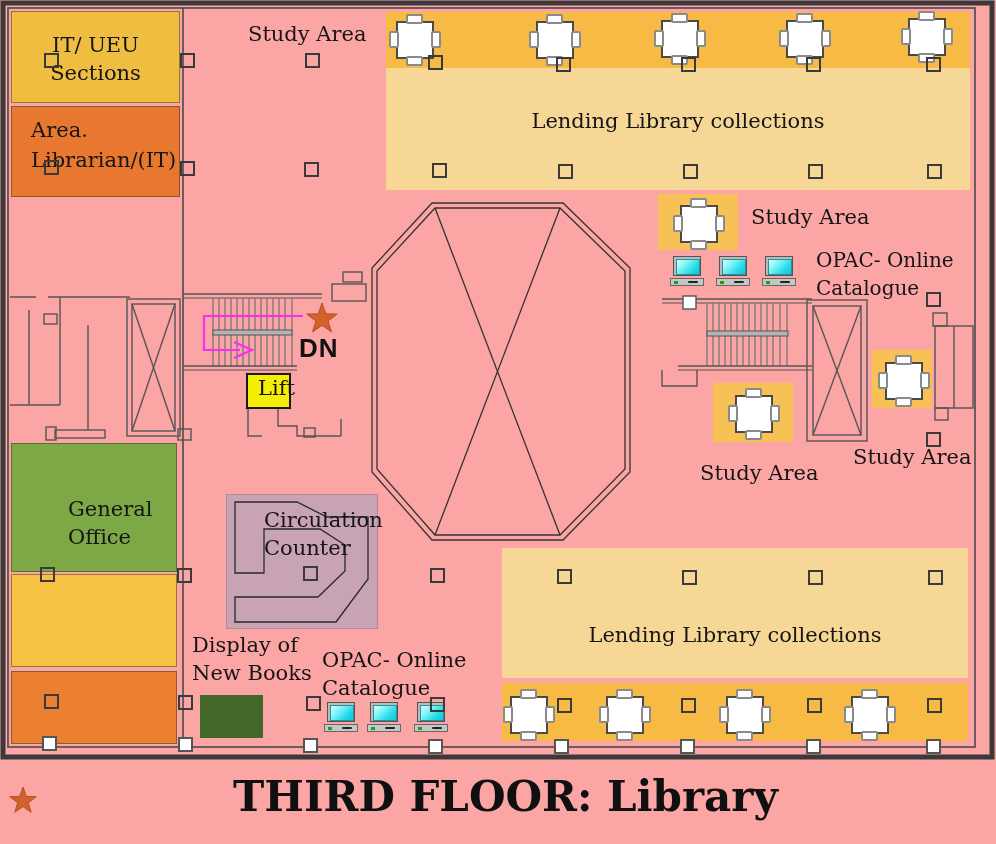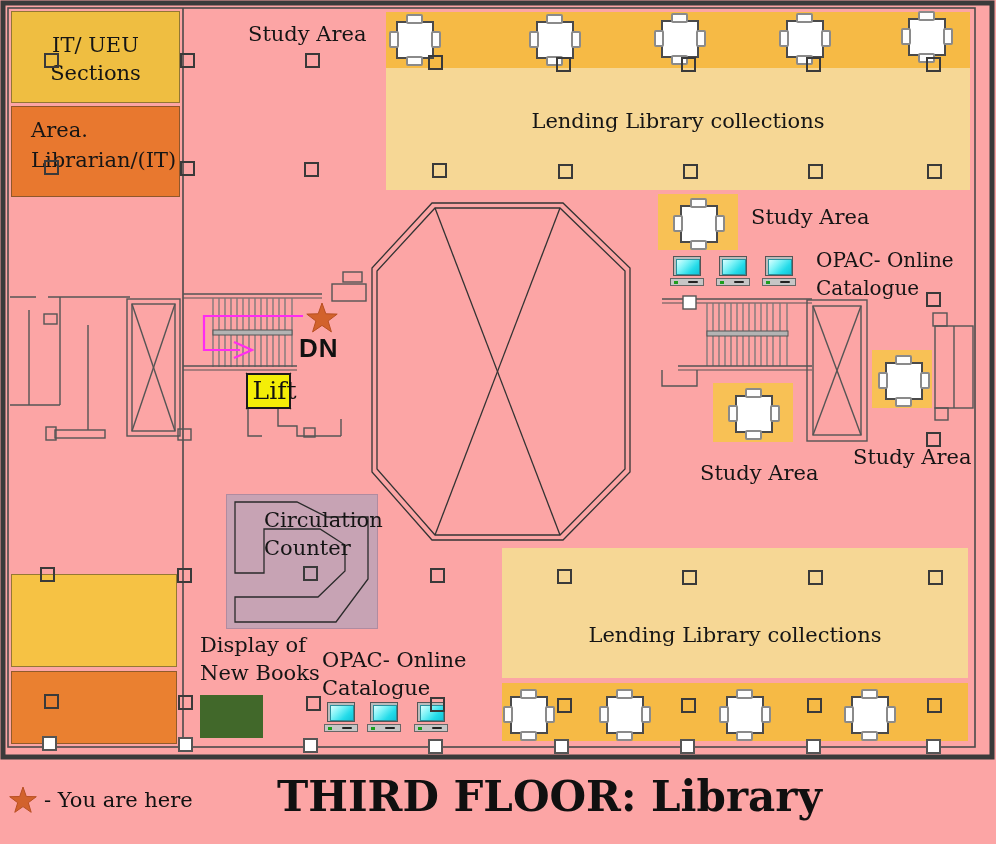--- a/index.html
+++ b/index.html
@@ -23,37 +23,40 @@
   .pc .scr{width:100%;height:100%;border:1px solid #2a8f9c;
            background:linear-gradient(135deg,#d9ffff 0%,#7df3f7 35%,#23dbe9 70%,#12c3d8 100%);}
   .pc .kb{width:34px;height:8px;background:#c6c6c6;border:1px solid #666;margin-top:2px;position:relative;box-sizing:border-box;}
   .pc .kb::before{content:"";position:absolute;left:3px;top:2px;width:4px;height:3px;background:#1d9e1d;}
   .pc .kb::after{content:"";position:absolute;right:5px;top:2px;width:10px;height:2px;background:#222;border-radius:2px;}
   .marker{position:absolute;width:11px;height:11px;border:2px solid #3a3a3a;background:transparent;z-index:3;}
   .marker.filled{background:#fff;border-color:#555;}
   .sq{position:absolute;z-index:2;}
   #lift-box{position:absolute;left:246px;top:373px;width:45px;height:36px;background:#f4ee07;
             border:2px solid #1a1a1a;box-sizing:border-box;z-index:3;}
-  #lift-label{position:absolute;left:252px;top:376px;width:45px;text-align:center;font-size:25px;z-index:4;}
+  #lift-label{position:absolute;left:258px;top:376px;width:45px;text-align:left;font-size:21px;z-index:4;}
   #dn-label{position:absolute;left:254px;top:333px;font-family:"Liberation Sans",sans-serif;
             font-size:26px;font-weight:600;letter-spacing:1px;z-index:4;margin-left:45px;}
   #title{position:absolute;left:233px;top:772px;font-size:42px;font-weight:bold;letter-spacing:0px;
-         color:#101010;z-index:4;font-family:"DejaVu Serif",serif;margin-left:44px;}
+         color:#101010;z-index:4;font-family:"DejaVu Serif",serif;}
   #legend-text{position:absolute;left:44px;top:788px;font-size:21px;z-index:4;}
 </style>
 </head>
 <body>
 
 <div id="canvas">
 
   <div class="room" style="left:11px;top:11px;width:169px;height:92px;background:#efbe41;">
     <div class="lbl center" style="position:static;width:112px;margin:20px auto 0;">IT/ UEU Sections</div>
   </div>
   <div class="room" style="left:11px;top:106px;width:169px;height:91px;background:#e8782f;">
     <div class="lbl" style="position:static;width:150px;margin:8px 0 0 19px;line-height:1.45;">Area. Librarian/(IT)</div>
+  </div>
+  <div class="room" style="left:11px;top:443px;width:166px;height:129px;background:#7ca845;">
+    <div class="lbl" style="position:static;width:90px;margin:52px 0 0 56px;">General Office</div>
   </div>
   <div class="room" style="left:11px;top:574px;width:166px;height:93px;background:#f6c244;"></div>
   <div class="room" style="left:11px;top:671px;width:166px;height:73px;background:#ea8030;"></div>
 
   <div class="band" style="left:386px;top:12px;width:584px;height:56px;background:#f6ba45;"></div>
   <div class="band" style="left:386px;top:68px;width:584px;height:122px;background:#f6d795;"></div>
   <div class="band" style="left:502px;top:548px;width:466px;height:130px;background:#f6d795;"></div>
   <div class="band" style="left:502px;top:683px;width:466px;height:58px;background:#f6ba45;"></div>
 
   <div class="sq" style="left:658px;top:194px;width:80px;height:56px;background:#f8c155;"></div>
@@ -184,24 +187,23 @@
   <div id="dn-label">DN</div>
 
   <div class="lbl" style="left:248px;top:21px;">Study Area</div>
   <div class="lbl center" style="left:386px;top:108px;width:584px;">Lending Library collections</div>
   <div class="lbl" style="left:751px;top:204px;">Study Area</div>
   <div class="lbl" style="left:816px;top:246px;width:138px;line-height:1.4;font-size:20px;">OPAC- Online Catalogue</div>
   <div class="lbl" style="left:700px;top:460px;">Study Area</div>
   <div class="lbl" style="left:853px;top:444px;">Study Area</div>
   <div class="lbl center" style="left:502px;top:622px;width:466px;">Lending Library collections</div>
   <div class="lbl" style="left:264px;top:507px;width:118px;">Circulation Counter</div>
-  <div class="lbl" style="left:192px;top:632px;width:122px;margin-left:8px;">Display of New Books</div>
+  <div class="lbl" style="left:192px;top:632px;width:122px;">Display of New Books</div>
   <div class="lbl" style="left:322px;top:647px;width:150px;">OPAC- Online Catalogue</div>
 
-  <div id="legend-text">- You are here</div>
   <div id="title">THIRD FLOOR: Library</div>
 
 <div class="tbl" style="left: 396px; top: 21px;">
       <div class="chair t"></div>
       <div class="chair b"></div>
       <div class="chair l"></div>
       <div class="chair r"></div>
     </div>
     <div class="tbl" style="left: 536px; top: 21px;">
       <div class="chair t"></div>

